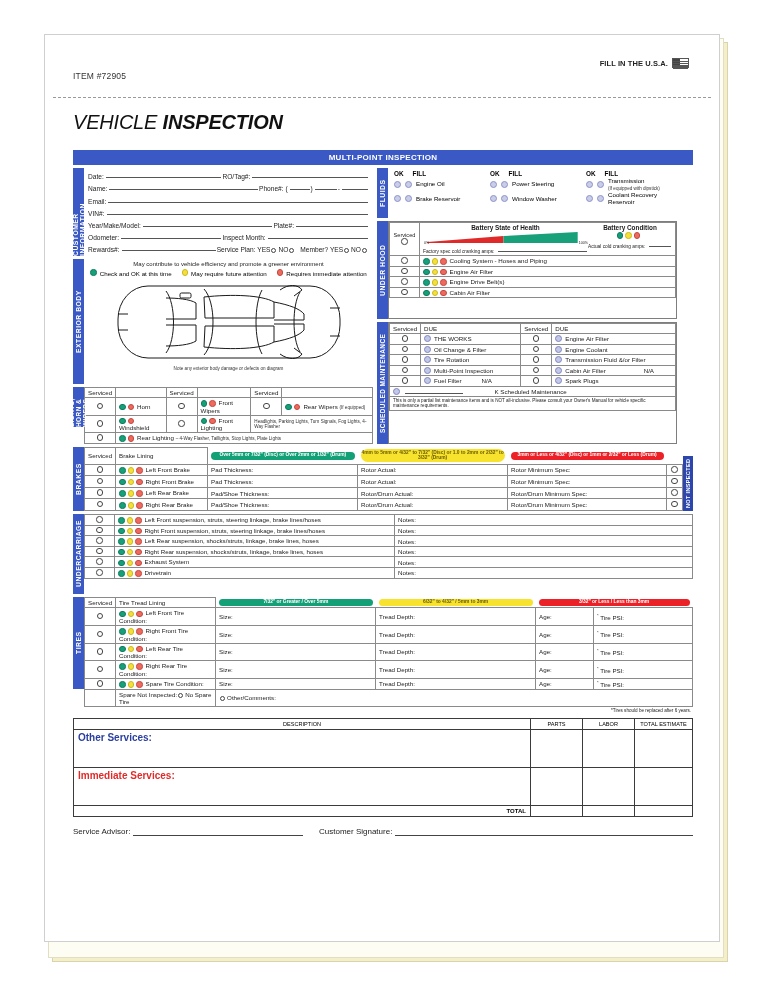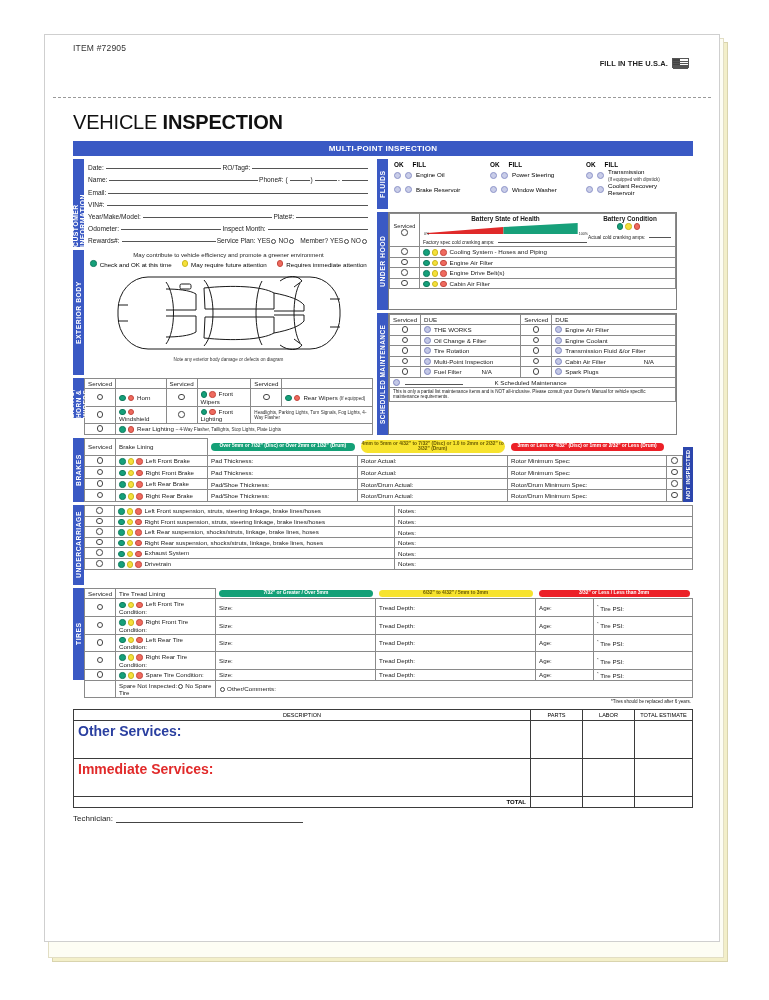--- a/index.html
+++ b/index.html
@@ -18,39 +18,39 @@
   .shadow-sheet2 {
     position:absolute; left:48px; top:38px; width:676px; height:920px;
     background:#fdfdf4; border:1px solid #e2dec4;
   }
   .sheet {
     position:absolute; left:44px; top:34px; width:676px; height:908px;
     background:#ffffff; border:1px solid #cfcfcf;
   }
   .topbar { position:absolute; left:0; top:0; width:100%; height:60px; }
   .item-no {
-    position:absolute; left:28px; top:8px;
+    position:absolute; left:28px; top:36px;
     font-size:8.5px; color:#333; letter-spacing:.2px;
   }
   .made-usa {
     position:absolute; right:30px; top:23px;
     font-size:7.5px; font-weight:bold; color:#222; letter-spacing:.1px;
     display:flex; align-items:center; gap:4px;
   }
   .flag { width:17px; height:10px; display:inline-block; position:relative;
           background:#fff; border:.5px solid #555; }
   .flag i { position:absolute; left:0; width:100%; height:1.4px; background:#555; }
   .flag u { position:absolute; left:0; top:0; width:7px; height:5.5px; background:#444; }
   .perf {
     position:absolute; left:8px; right:8px; top:62px;
     border-top:1px dashed #9a9a9a; height:0;
   }
   .form { position:absolute; left:28px; top:76px; width:620px; }
 
-  .title { font-size:20px; letter-spacing:-.2px; color:#111; margin-bottom:7px; }
+  .title { font-size:20px; letter-spacing:-.2px; color:#111; margin-bottom:16px;font-style:italic; }
   .title b { font-weight:bold; }
   .title span.light { font-weight:400; }
 
   .blueband {
     background:#3a59c4; color:#fff; text-align:center;
     font-size:8px; font-weight:bold; letter-spacing:.3px;
     padding:3px 0 3px 0; margin-bottom:3px;
   }
 
   .row2 { display:flex; gap:4px; align-items:flex-start; }
@@ -126,21 +126,21 @@
                 transform:rotate(180deg); font-size:5.6px; font-weight:bold;
                 display:flex; align-items:center; justify-content:center; width:10px; letter-spacing:.3px; }
 
   .notefoot { font-size:4.6px; color:#222; padding:2px 3px; line-height:1.2; }
   .tiny-right { text-align:right; font-size:4.6px; color:#222; padding:1px 2px 2px 0; }
 
   
   .svc { width:100%; border-collapse:collapse; font-size:6px; }
   .svc td, .svc th { border:.8px solid #3b3b3b; padding:2px 4px; }
   .svc th { font-weight:normal; font-size:5.6px; text-align:center; }
-  .svc .lbl { font-size:14px; font-weight:bold; height:38px; vertical-align:top; }
+  .svc .lbl { font-size:10px; font-weight:bold; height:38px; vertical-align:top; }
   .c-blue { color:#2a3fa0; }
   .c-red  { color:#e12a2a; }
   .c-mark { background:#ffe11a; color:#222; }
   .tot { text-align:right; font-size:6px; font-weight:bold; }
 
   .sign { display:flex; gap:16px; font-size:8px; color:#222; margin-top:10px; }
   .sign .f { display:flex; align-items:flex-end; }
   .sl { border-bottom:.8px solid #444; height:9px; margin-left:3px; }
 </style>
 </head>
@@ -768,22 +768,26 @@
       <tr>
         <td class="tot">TOTAL</td>
         <td></td>
         <td></td>
         <td></td>
       </tr>
     </tbody>
       </table>
 
     <div>
-      <div class="sign" style="margin-top:6px">
+      <div class="sign">
         <div class="f" style="width:230px">
-          <span>Technician:</span>
+          <span>Service Advisor:</span>
+          <span class="sl" style="flex:1"></span>
+        </div>
+        <div class="f" style="flex:1">
+          <span>Customer Signature:</span>
           <span class="sl" style="flex:1"></span>
         </div>
       </div>
     </div>
 
   </div>
 </div>
 
 </body></html>

